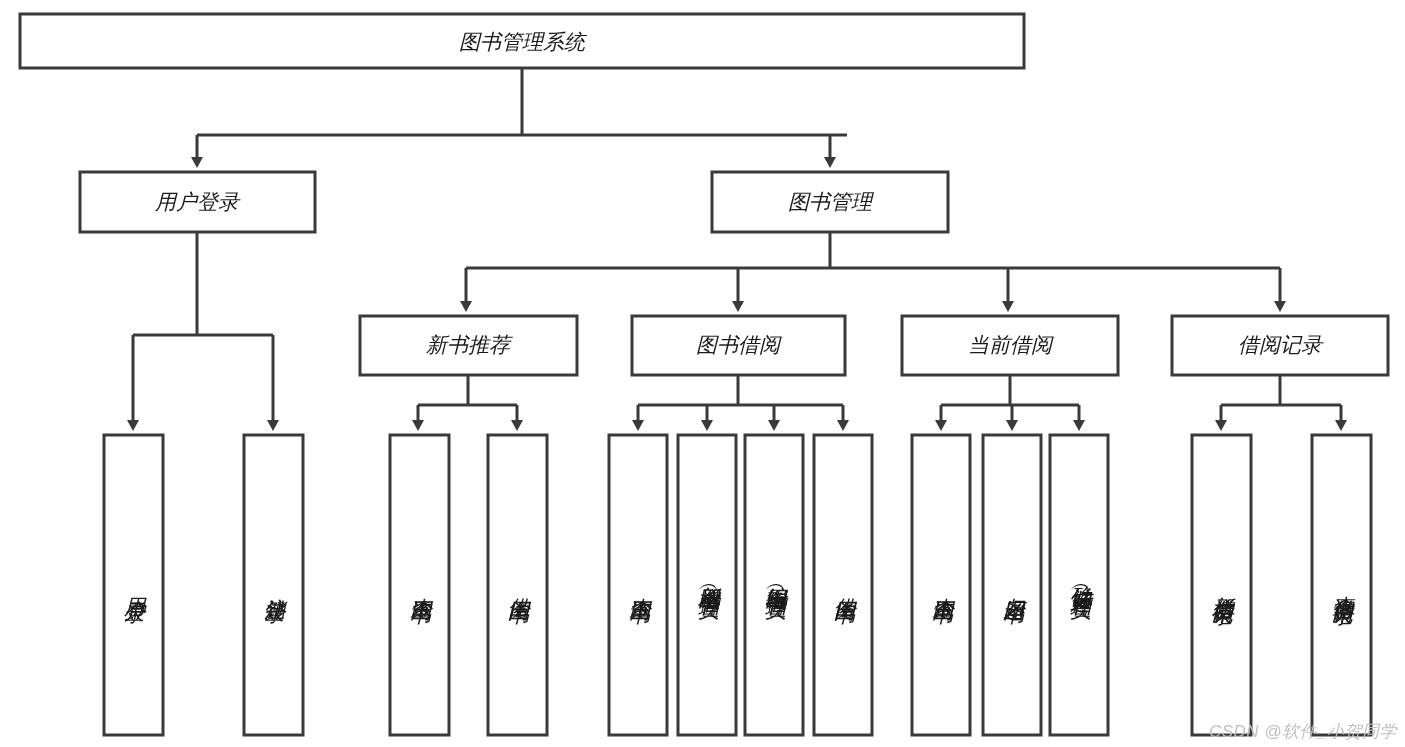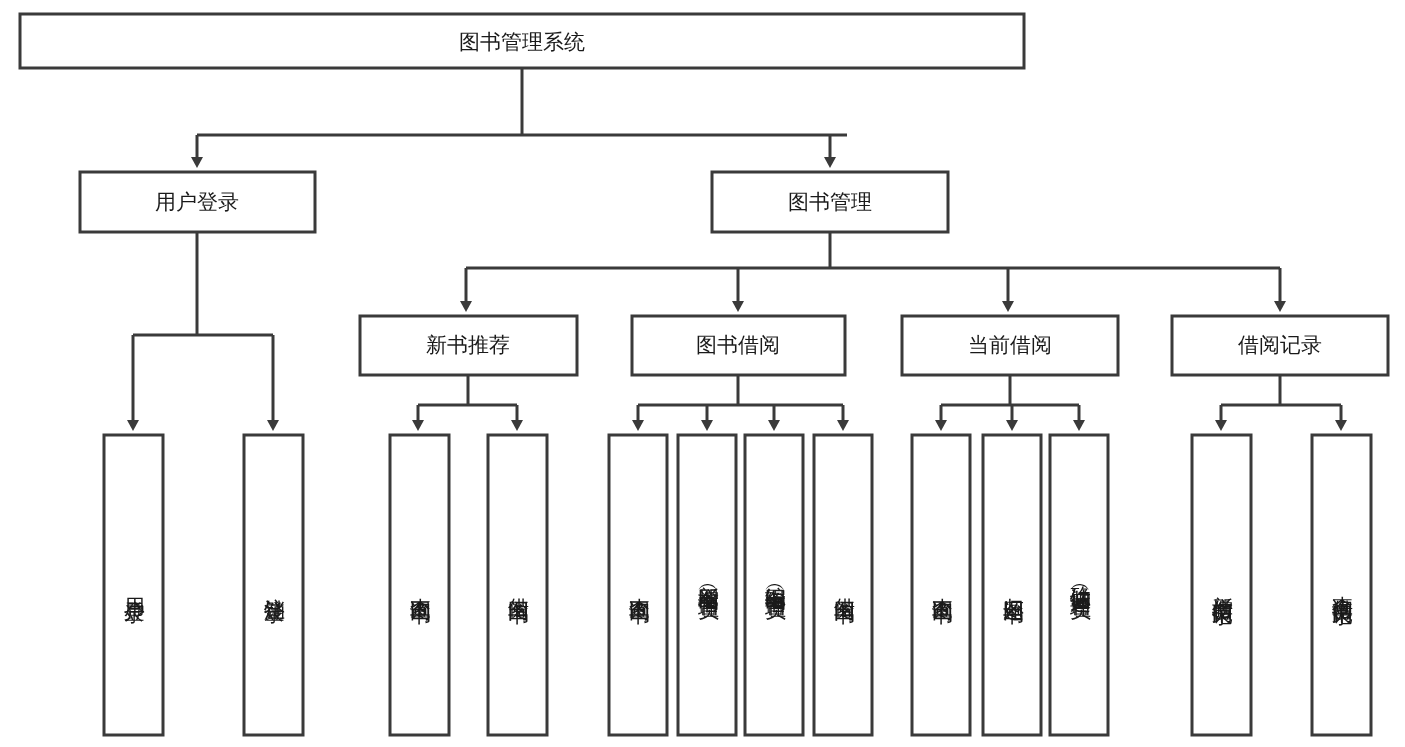--- a/index.html
+++ b/index.html
@@ -2,21 +2,21 @@
 <html><head>
 <meta charset="utf-8">
 <style>
   html,body{margin:0;padding:0;background:#ffffff;}
   body{
     width:1405px;height:747px;
     font-family:"Liberation Sans","DejaVu Sans",sans-serif;
     color:#1a1a1a;
     overflow:hidden;
   }
-  #diagram-root{position:relative;width:1405px;height:747px;background:#fff;}
+  #diagram-root{position:relative;width:1405px;height:747px;background:#fff;font-style:italic;}
   svg#tree{position:absolute;left:0;top:0;width:1405px;height:747px;}
   .box-rect{fill:#ffffff;stroke:#3a3a3a;stroke-width:3;}
   .conn{stroke:#3a3a3a;stroke-width:3;fill:none;stroke-linecap:butt;}
   .arrow-head{fill:#3a3a3a;}
   .node-label{
     font-family:"Liberation Sans","DejaVu Sans",sans-serif;
     fill:#1a1a1a;
     font-size:21px;
     text-anchor:middle;
     dominant-baseline:middle;
@@ -197,13 +197,14 @@
       <rect class="box-rect" x="1192" y="435" width="59" height="300"></rect>
       <text class="node-label vert" x="1221" y="585">新增借阅记录</text>
     </g>
 
     <g>
       <rect class="box-rect" x="1312" y="435" width="59" height="300"></rect>
       <text class="node-label vert" x="1341" y="585">查询借阅记录</text>
     </g>
   </svg>
 
+  <div class="watermark">CSDN @软件_小贺同学</div>
 </div>
 
 </body></html>

